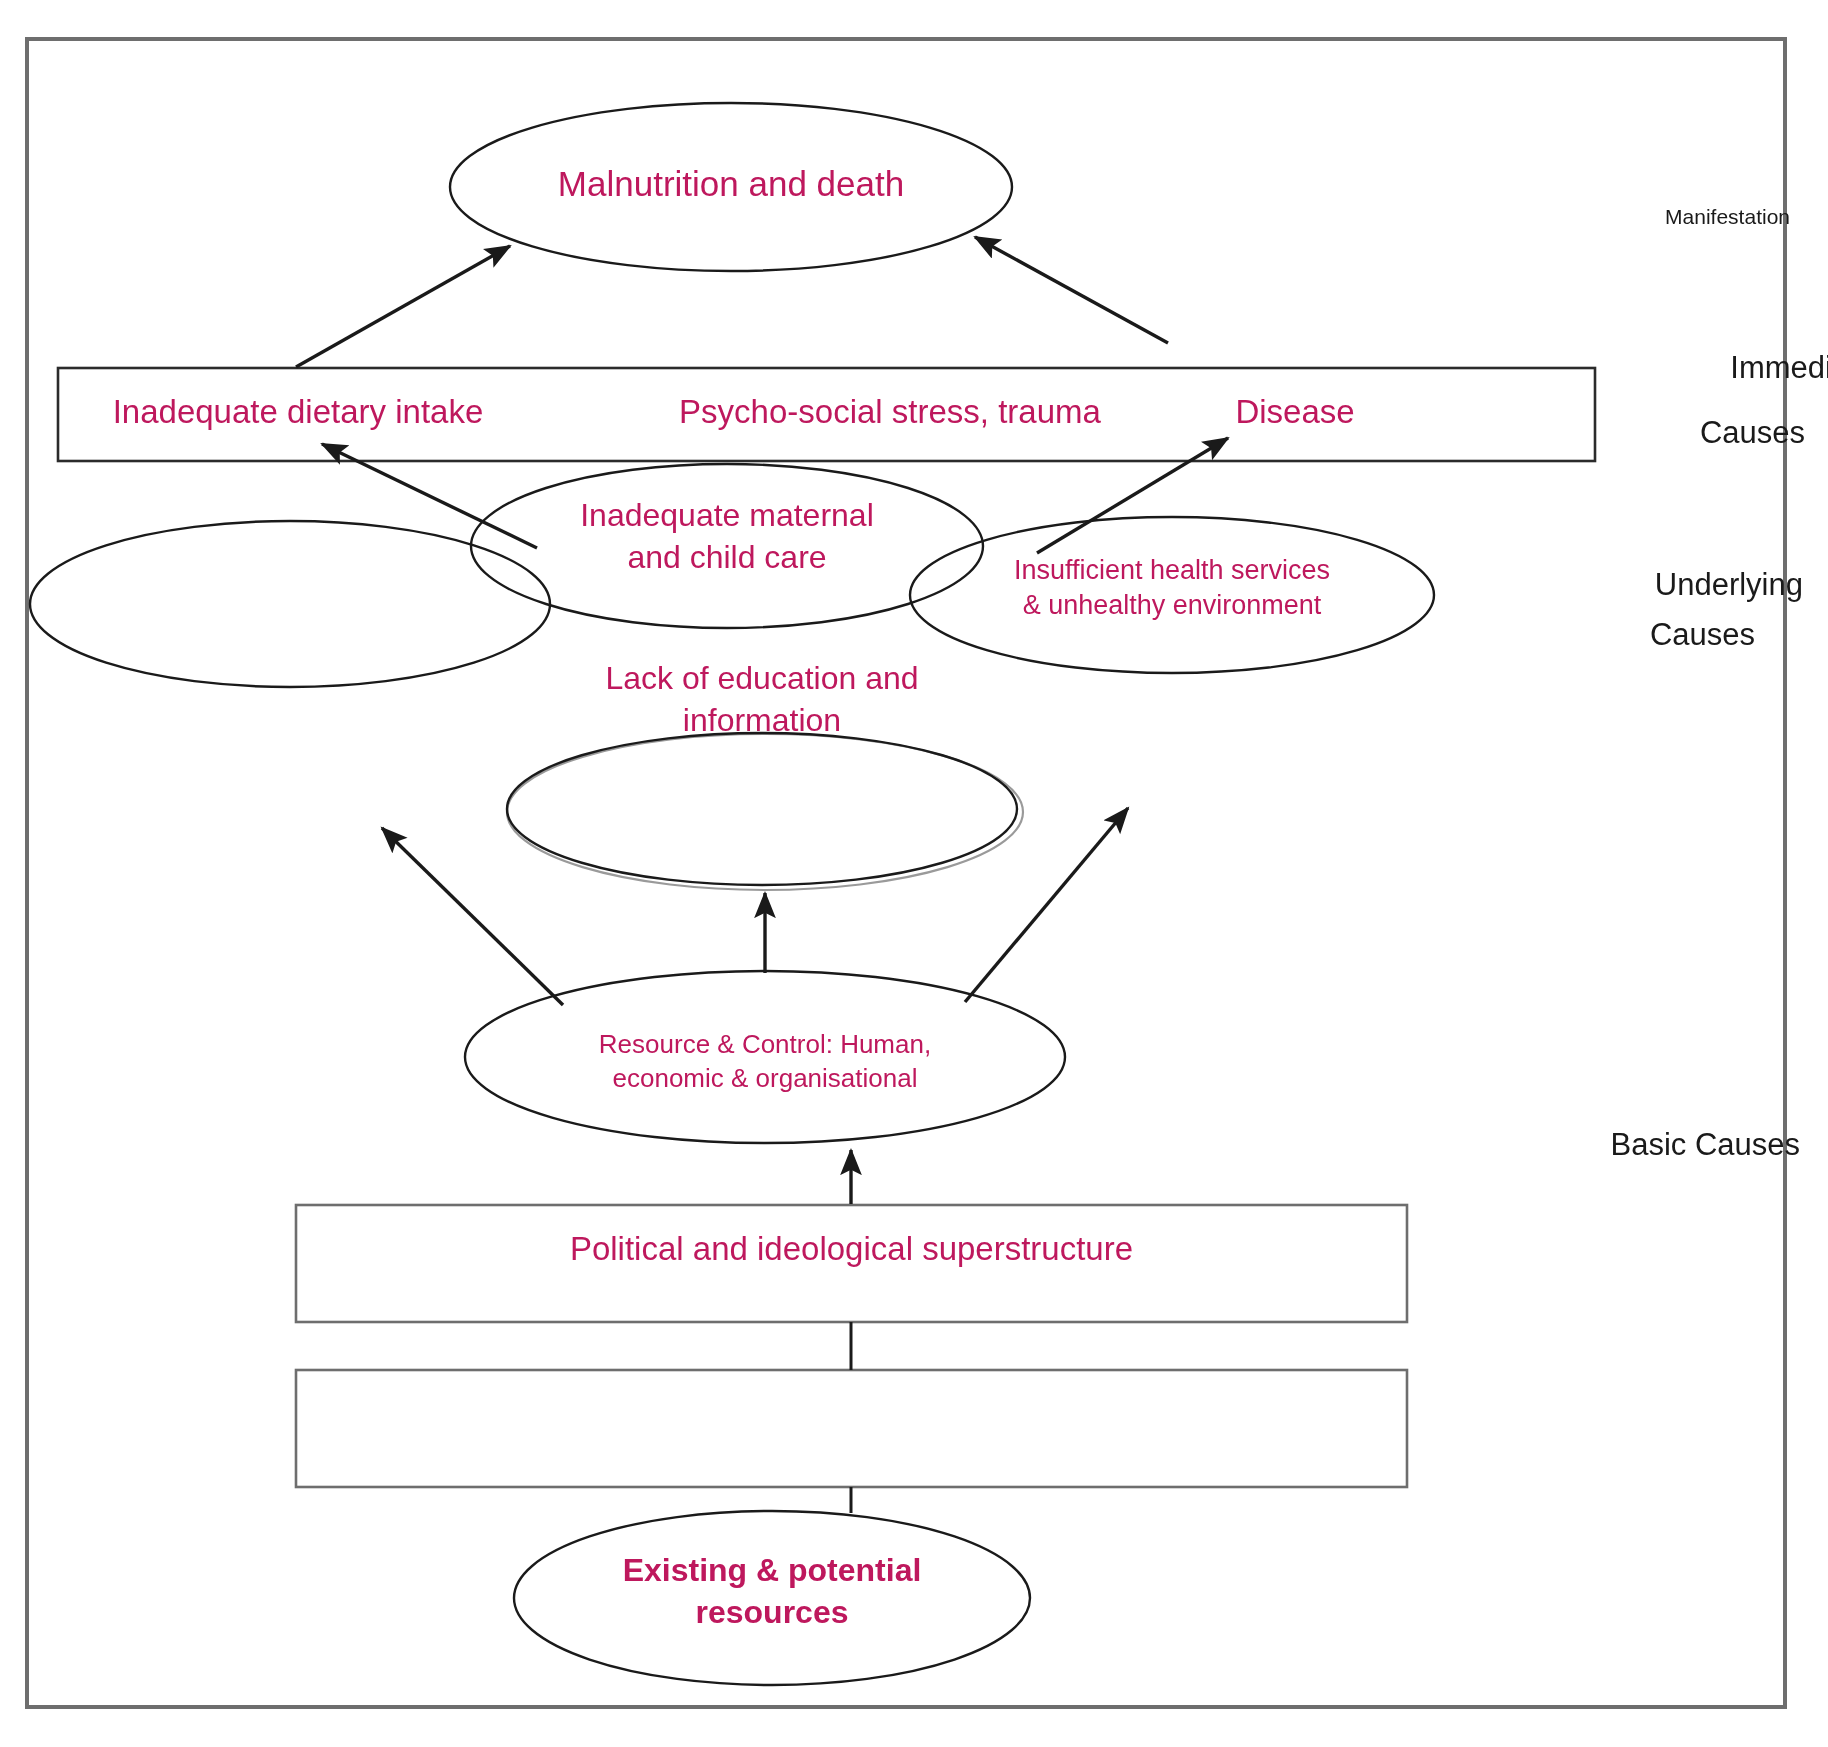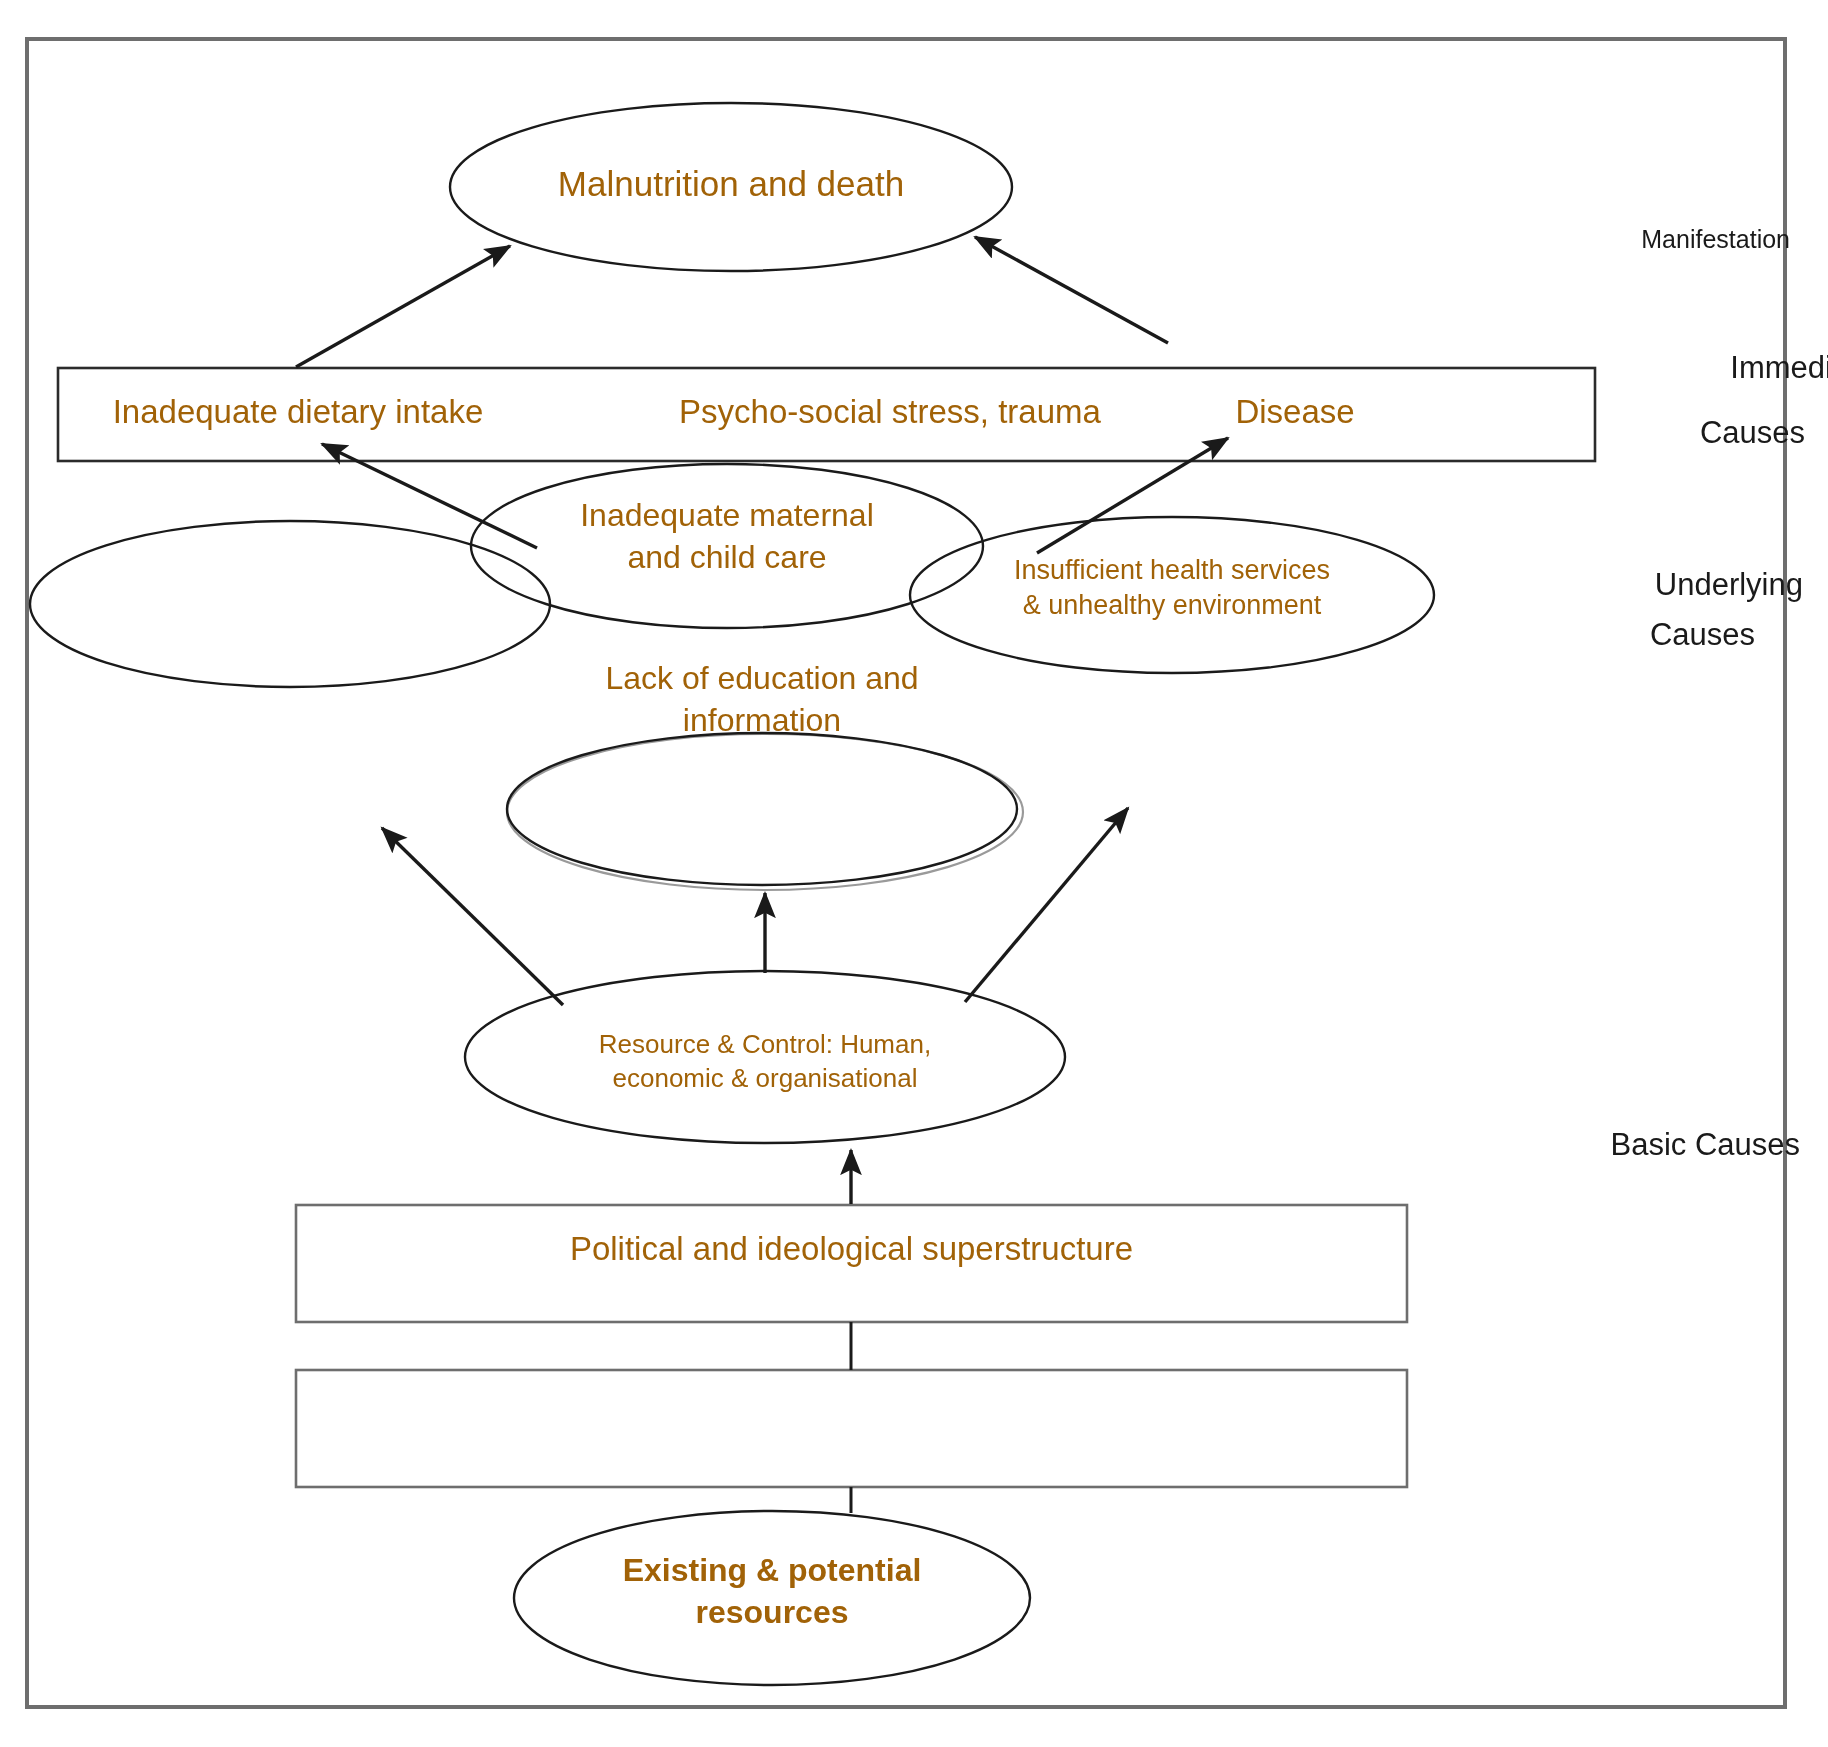--- a/index.html
+++ b/index.html
@@ -1,20 +1,20 @@
 <!DOCTYPE html>
 <html><head>
 <meta charset="utf-8">
 <style>
   html,body{margin:0;padding:0;background:#ffffff;}
   body{font-family:"Liberation Sans", sans-serif;color:#1a1a1a;}
   #canvas{position:relative;width:1828px;height:1747px;background:#ffffff;overflow:hidden;}
   #frame{position:absolute;left:25px;top:37px;width:1762px;height:1672px;border:4px solid #6e6e6e;box-sizing:border-box;}
   svg#art{position:absolute;left:0;top:0;width:1828px;height:1747px;}
-  .nodelabel{position:absolute;text-align:center;line-height:1.30;color:#a16207;pointer-events:none;}
+  .nodelabel{position:absolute;text-align:center;line-height:1.30;color:#be185d;pointer-events:none;}
   .sidelabel{position:absolute;text-align:right;color:#1a1a1a;white-space:nowrap;}
 </style>
 </head>
 <body>
 
 <div id="canvas">
 
   <div id="frame"></div>
 
   <svg id="art" viewBox="0 0 1828 1747">
@@ -97,21 +97,21 @@
   <div class="nodelabel" style="left:296px;top:1228px;width:1111px;font-size:33px;">
     <span>Political and ideological superstructure</span>
   </div>
 
 
   <div class="nodelabel" style="left:552px;top:1550px;width:440px;font-size:32px;font-weight:bold;">
     <div>Existing &amp; potential</div>
     <div>resources</div>
   </div>
 
-  <div class="sidelabel" style="left:1300px;top:205px;width:490px;font-size:25px;margin-top:20px;">Manifestation</div>
+  <div class="sidelabel" style="left:1300px;top:205px;width:490px;font-size:21px;">Manifestation</div>
 
   <div class="sidelabel" style="left:1370px;top:350px;width:505px;font-size:31px;">Immediate</div>
   <div class="sidelabel" style="left:1300px;top:415px;width:505px;font-size:31px;">Causes</div>
 
   <div class="sidelabel" style="left:1348px;top:567px;width:455px;font-size:31px;">Underlying</div>
   <div class="sidelabel" style="left:1300px;top:617px;width:455px;font-size:31px;">Causes</div>
 
   <div class="sidelabel" style="left:1300px;top:1127px;width:500px;font-size:31px;">Basic Causes</div>
 
 </div>

